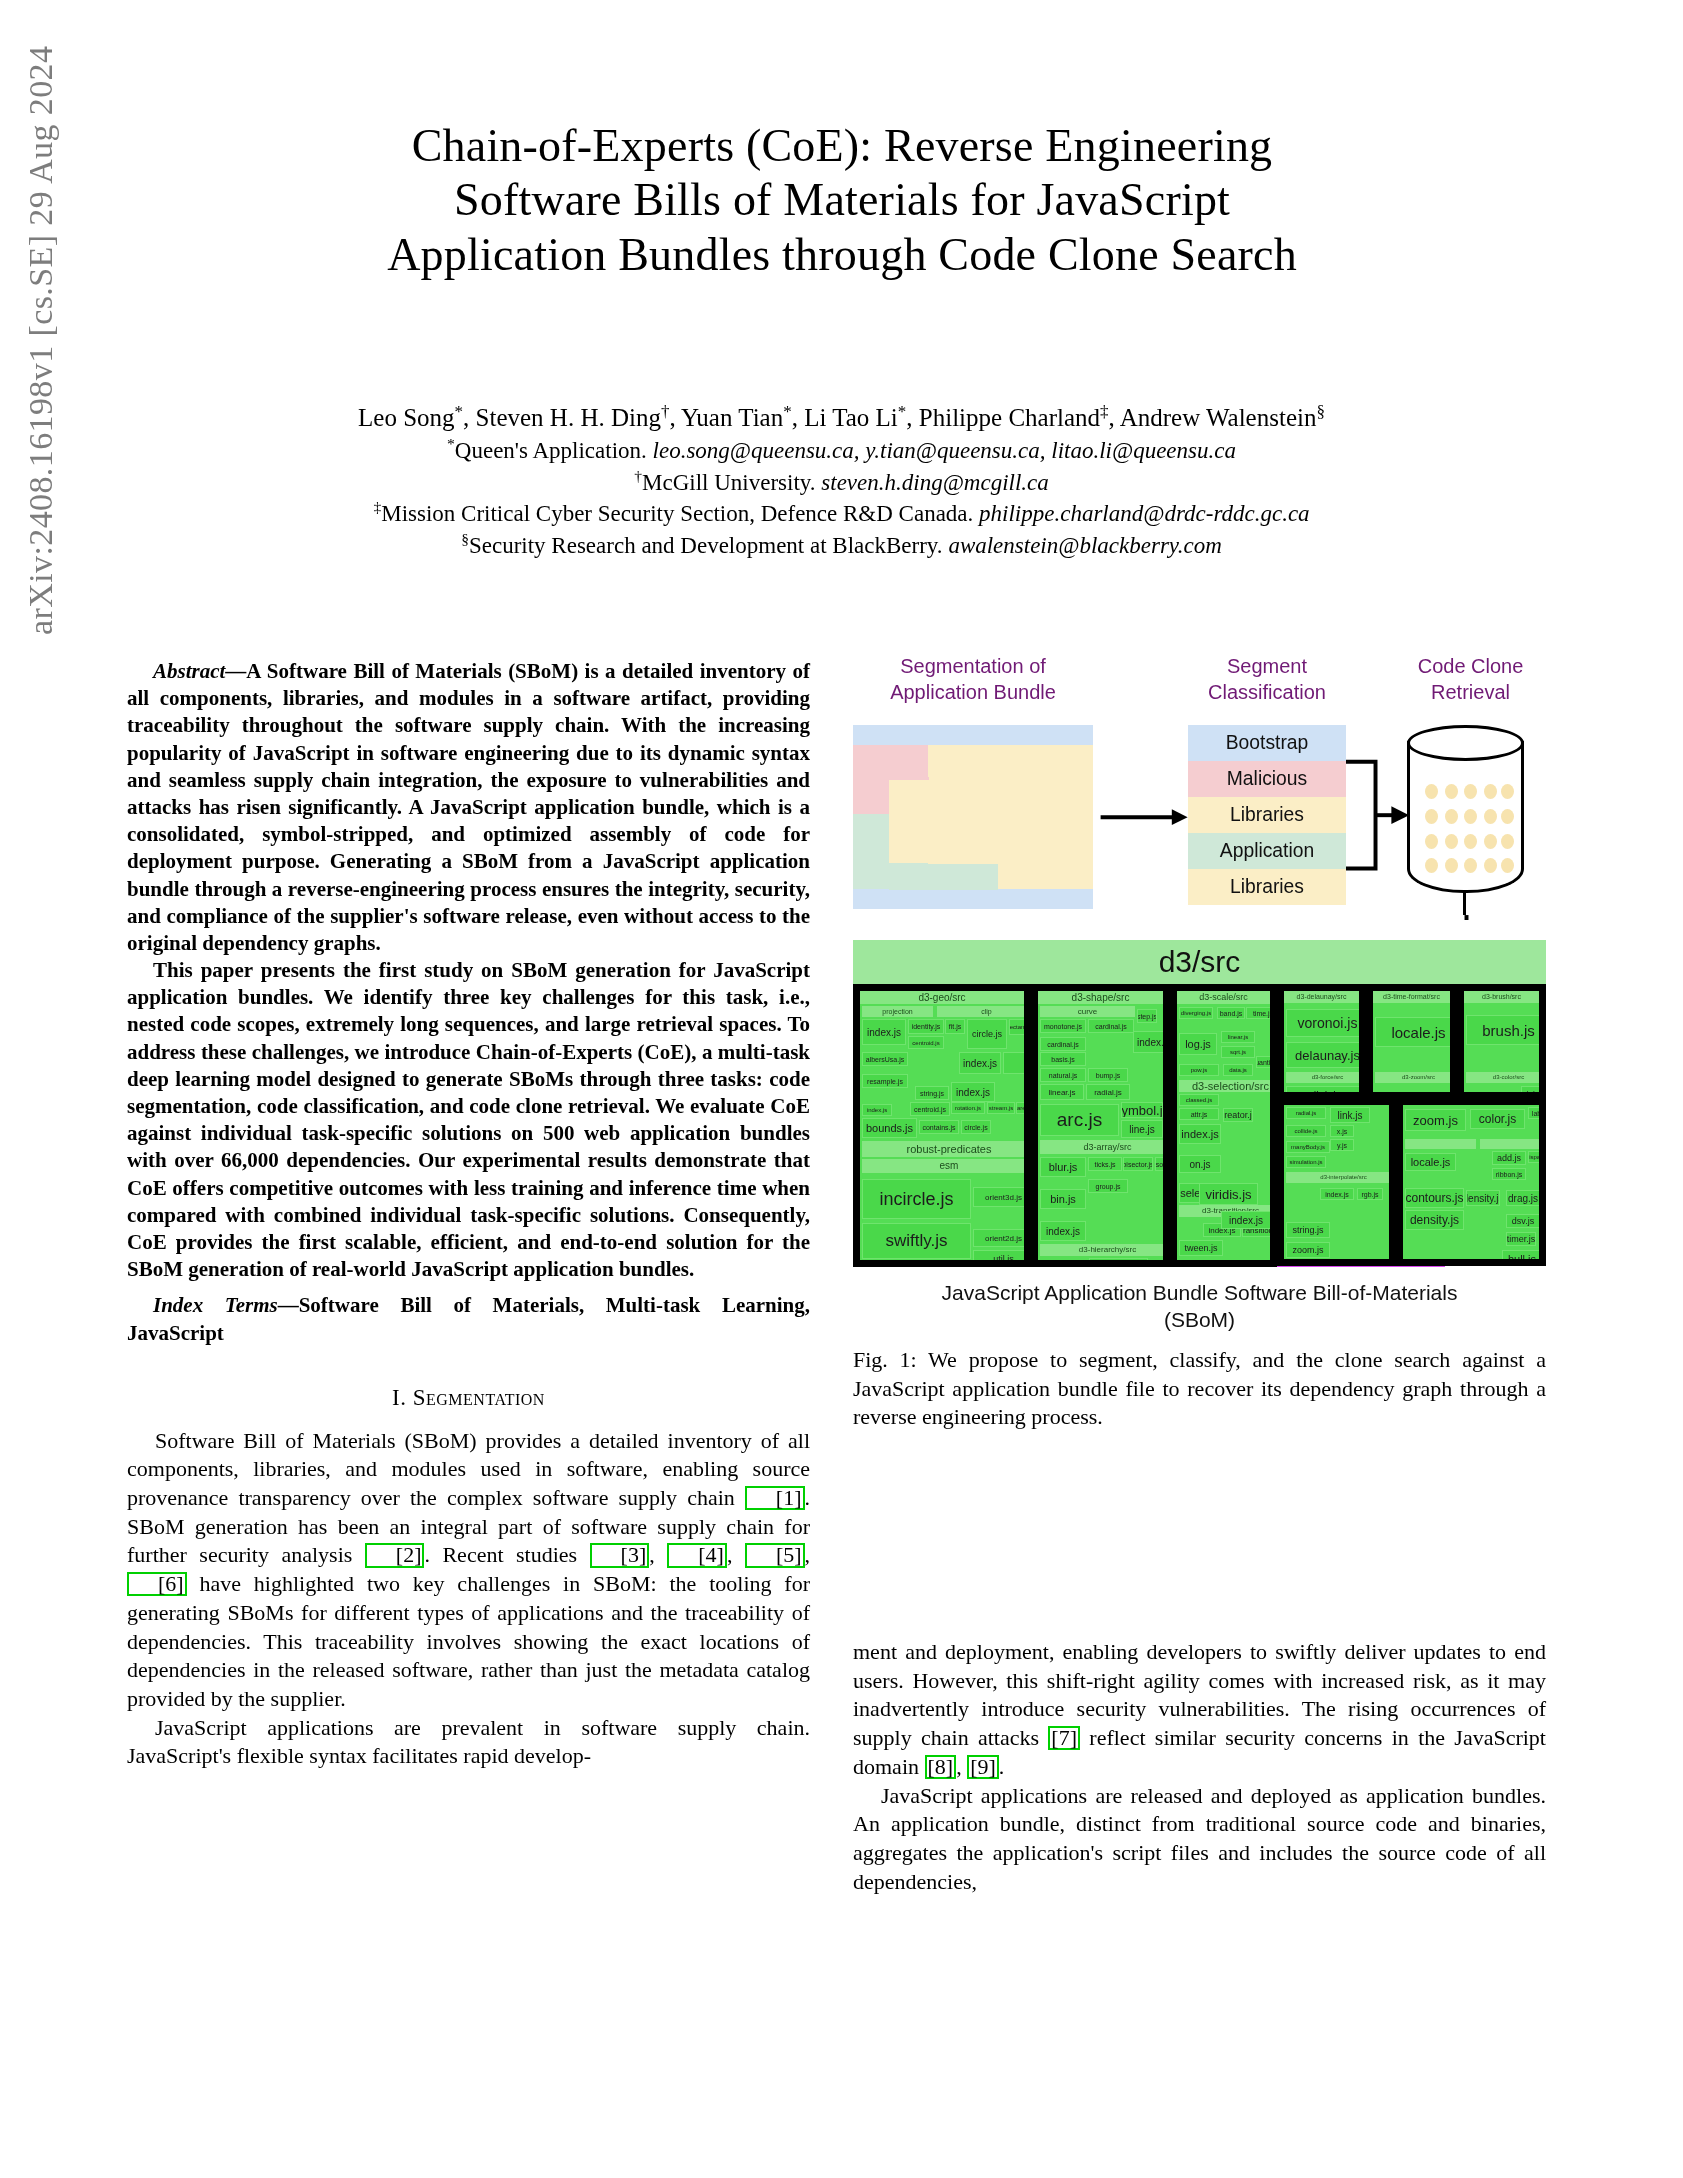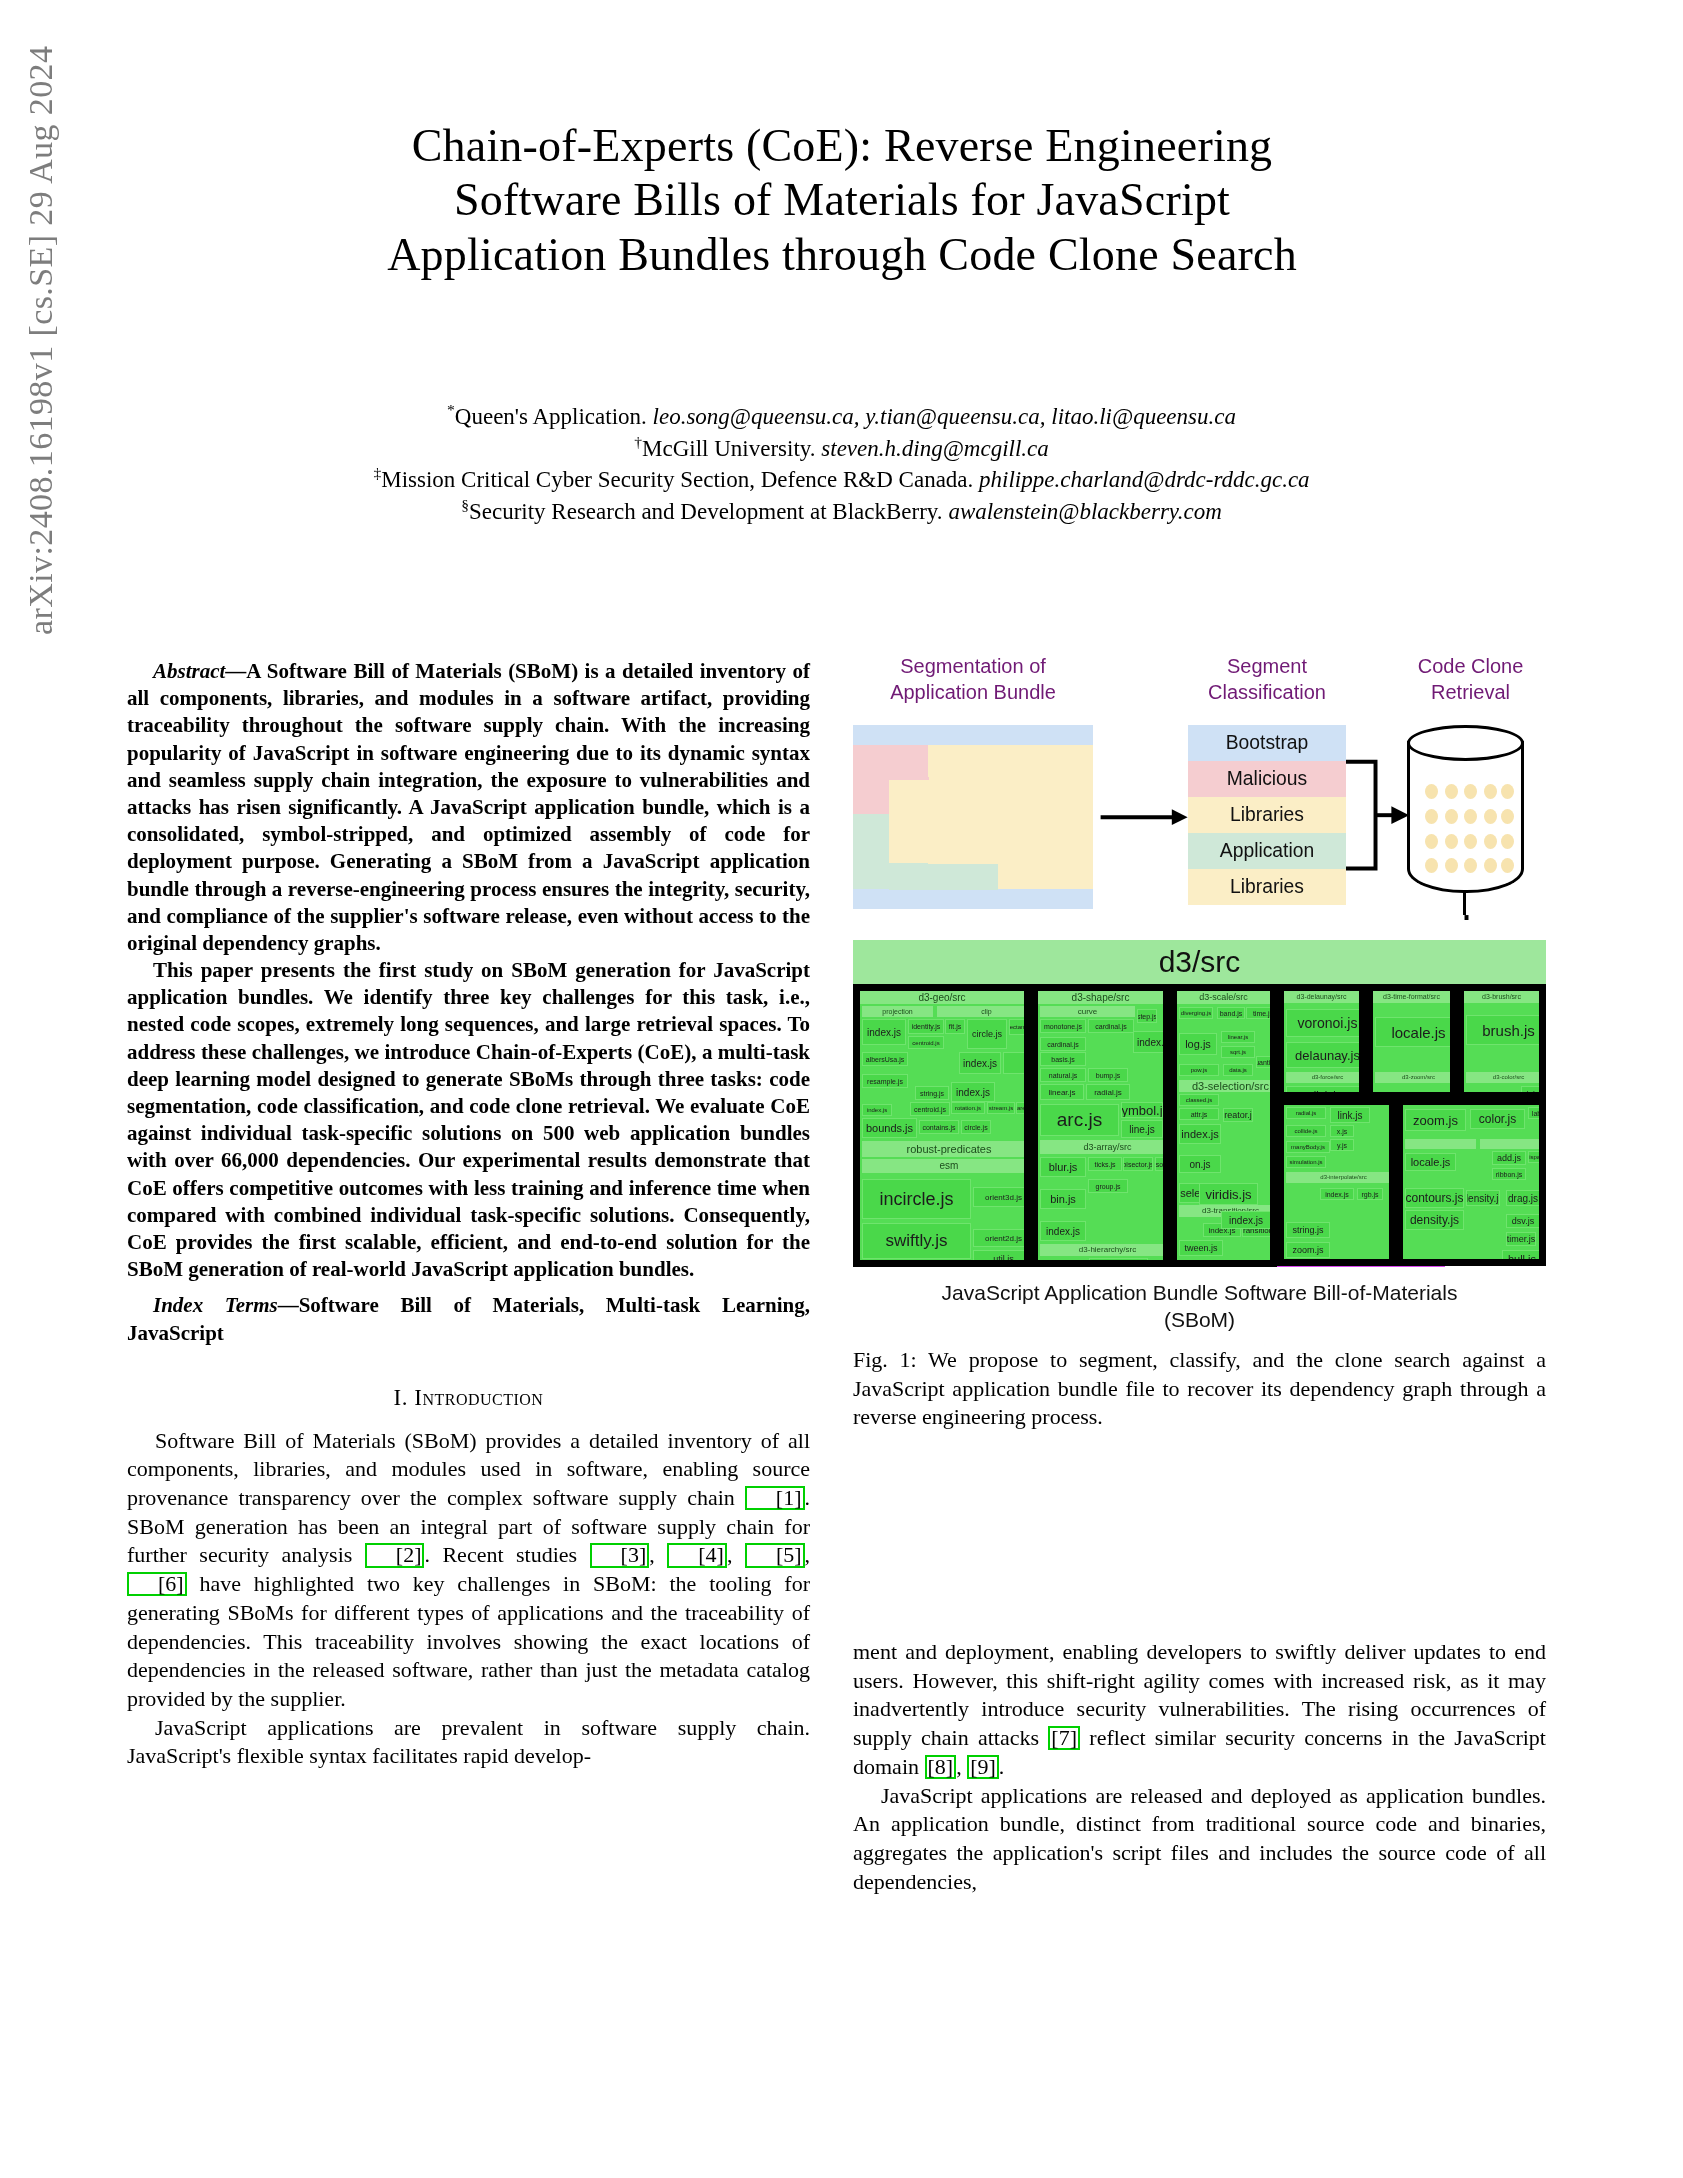--- a/index.html
+++ b/index.html
@@ -195,20 +195,28 @@
 
 <div id="title-block">
   <h1 id="paper-title">
     <span>Chain-of-Experts (CoE): Reverse Engineering</span><br>
     <span>Software Bills of Materials for JavaScript</span><br>
     <span>Application Bundles through Code Clone Search</span>
   </h1>
 </div>
 
 <div id="authors-block">
+  <div>
+    <span>Leo Song</span><sup>*</sup>,
+    <span>Steven H. H. Ding</span><sup>†</sup>,
+    <span>Yuan Tian</span><sup>*</sup>,
+    <span>Li Tao Li</span><sup>*</sup>,
+    <span>Philippe Charland</span><sup>‡</sup>,
+    <span>Andrew Walenstein</span><sup>§</sup>
+  </div>
   <div class="aff-line">
     <sup>*</sup><span>Queen's Application.</span>
     <span class="email">leo.song@queensu.ca, y.tian@queensu.ca, litao.li@queensu.ca</span>
   </div>
   <div class="aff-line">
     <sup>†</sup><span>McGill University.</span>
     <span class="email">steven.h.ding@mcgill.ca</span>
   </div>
   <div class="aff-line">
     <sup>‡</sup><span>Mission Critical Cyber Security Section, Defence R&amp;D Canada.</span>
@@ -222,21 +230,21 @@
 
 <div class="col" id="col-left">
   <div class="abstract">
     <p class="first"><span class="lead">Abstract</span><span>—</span><span>A Software Bill of Materials (SBoM) is a detailed inventory of all components, libraries, and modules in a software artifact, providing traceability throughout the software supply chain. With the increasing popularity of JavaScript in software engineering due to its dynamic syntax and seamless supply chain integration, the exposure to vulnerabilities and attacks has risen significantly. A JavaScript application bundle, which is a consolidated, symbol-stripped, and optimized assembly of code for deployment purpose. Generating a SBoM from a JavaScript application bundle through a reverse-engineering process ensures the integrity, security, and compliance of the supplier's software release, even without access to the original dependency graphs.</span></p>
     <p>This paper presents the first study on SBoM generation for JavaScript application bundles. We identify three key challenges for this task, i.e., nested code scopes, extremely long sequences, and large retrieval spaces. To address these challenges, we introduce Chain-of-Experts (CoE), a multi-task deep learning model designed to generate SBoMs through three tasks: code segmentation, code classification, and code clone retrieval. We evaluate CoE against individual task-specific solutions on 500 web application bundles with over 66,000 dependencies. Our experimental results demonstrate that CoE offers competitive outcomes with less training and inference time when compared with combined individual task-specific solutions. Consequently, CoE provides the first scalable, efficient, and end-to-end solution for the SBoM generation of real-world JavaScript application bundles.</p>
   </div>
   <div id="index-terms">
     <span class="lead" style="font-style:italic">Index Terms</span><span>—</span><span>Software Bill of Materials, Multi-task Learning, JavaScript</span>
   </div>
 
-  <div class="section-head">I.  Introduction</div>
+  <div class="section-head">I.  Segmentation</div>
 
   <p class="body-p">
     <span>Software Bill of Materials (SBoM) provides a detailed inventory of all components, libraries, and modules used in software, enabling source provenance transparency over the complex software supply chain </span><span class="cite">[<span>1</span>]</span><span>. SBoM generation has been an integral part of software supply chain for further security analysis </span><span class="cite">[<span>2</span>]</span><span>. Recent studies </span><span class="cite">[<span>3</span>]</span>, <span class="cite">[<span>4</span>]</span>, <span class="cite">[<span>5</span>]</span>, <span class="cite">[<span>6</span>]</span><span> have highlighted two key challenges in SBoM: the tooling for generating SBoMs for different types of applications and the traceability of dependencies. This traceability involves showing the exact locations of dependencies in the released software, rather than just the metadata catalog provided by the supplier.</span>
   </p>
   <p class="body-p">JavaScript applications are prevalent in software supply chain. JavaScript's flexible syntax facilitates rapid develop-</p>
 </div>
 
 <div id="figure1">
 
   <div id="fig-top">

